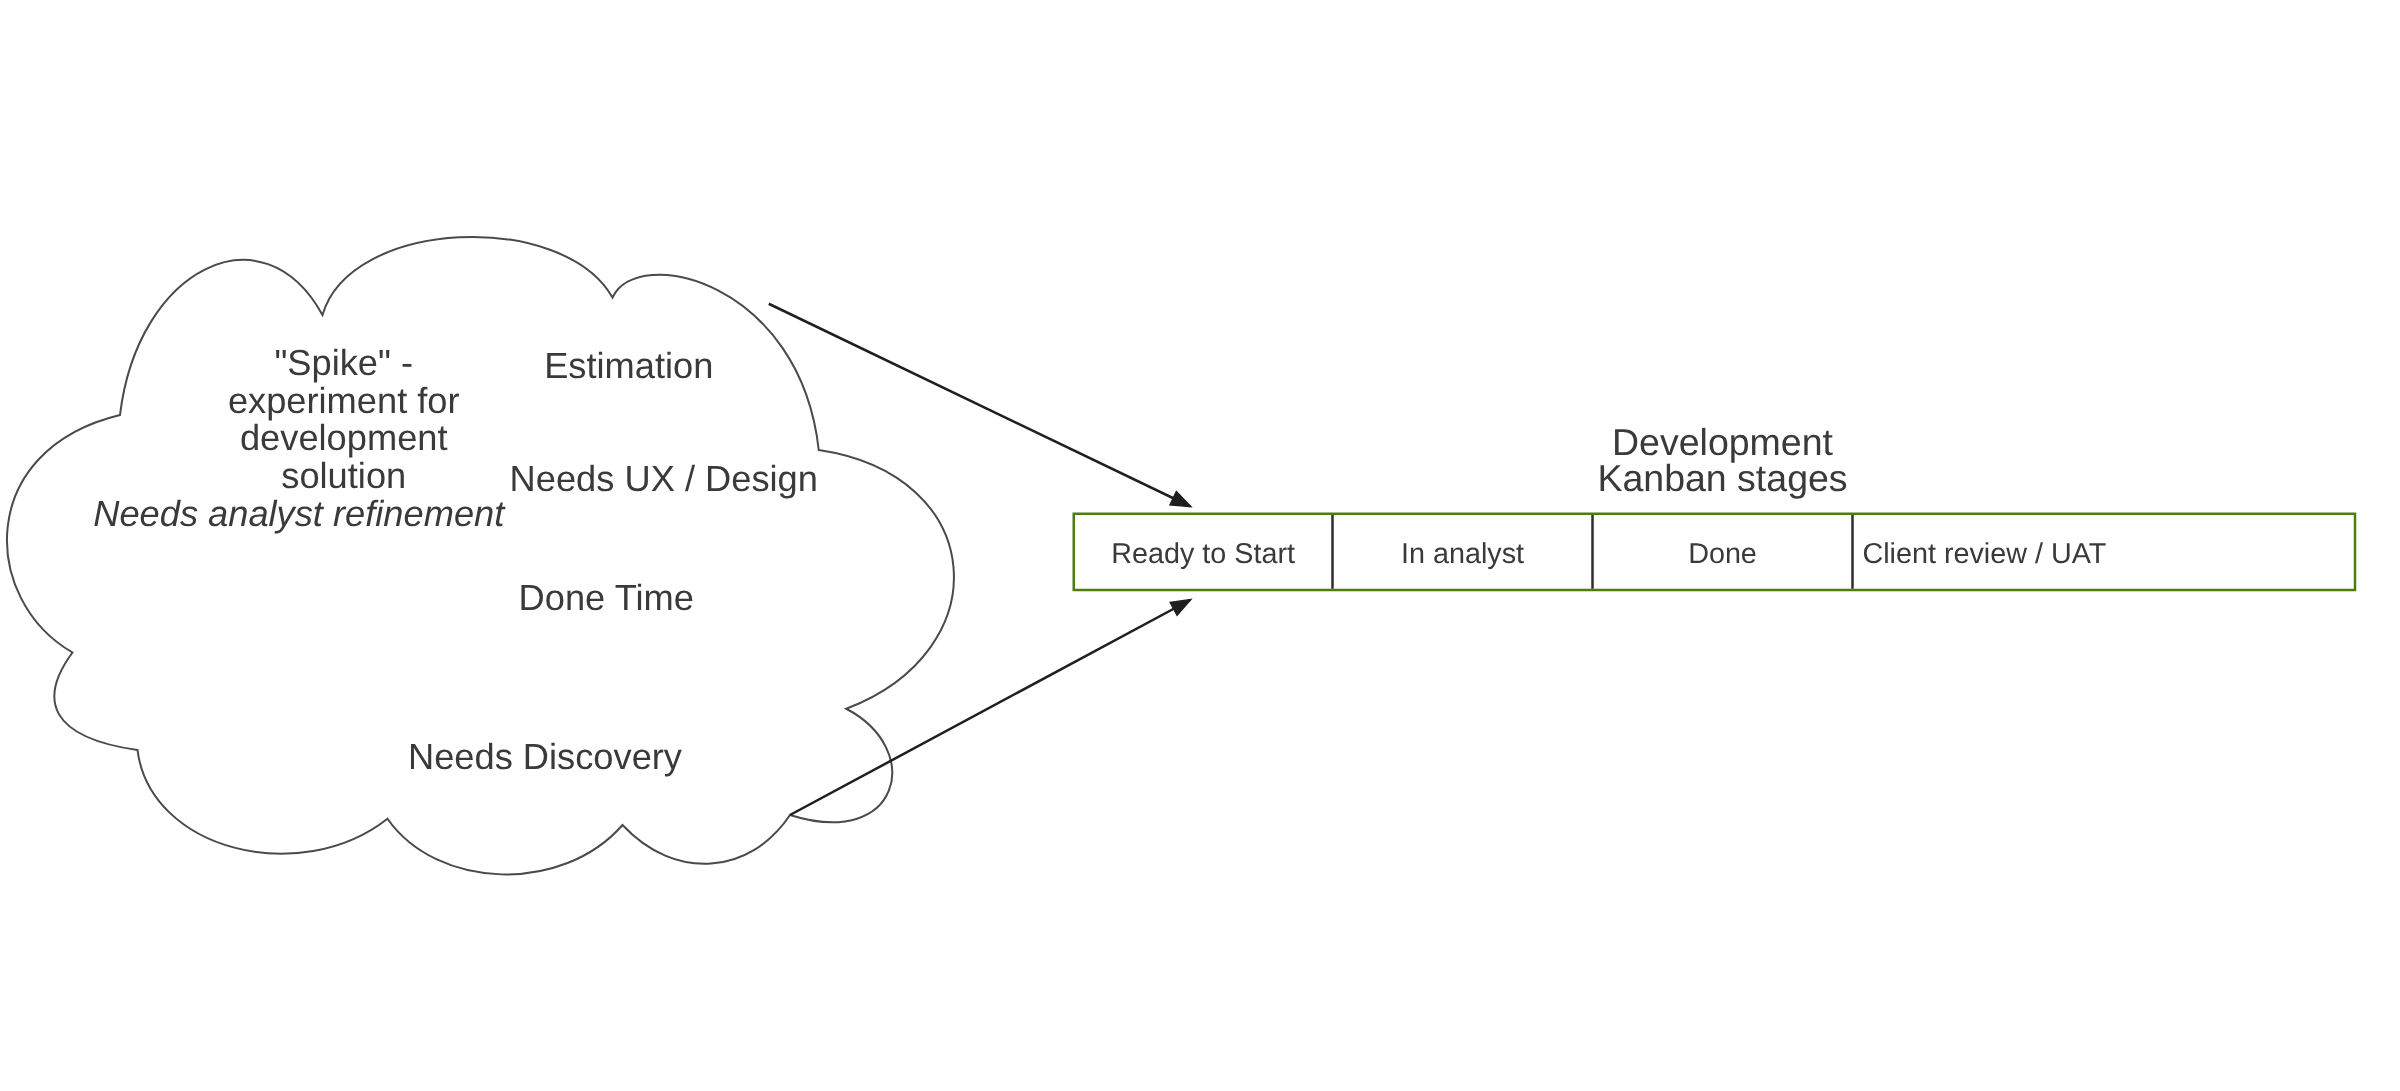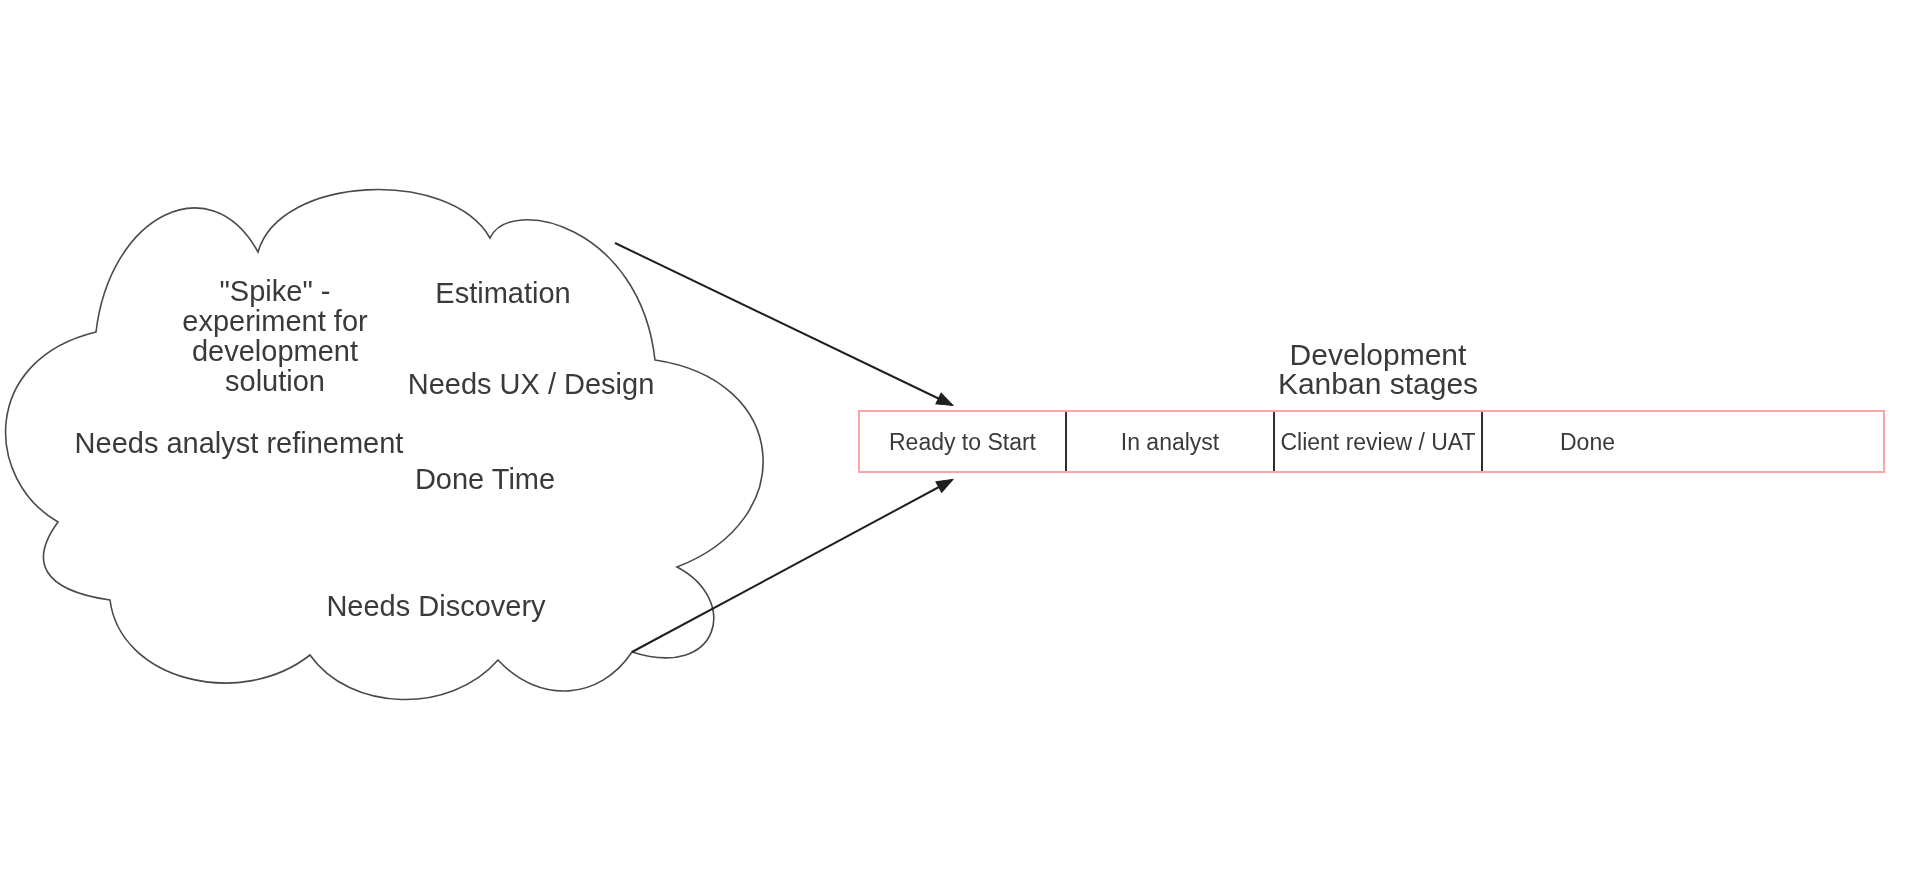--- a/index.html
+++ b/index.html
@@ -33,21 +33,21 @@
     text-align: center;
     color: #3a3a3a;
   }
   .cloud-label.wrap {
     white-space: normal;
     width: 250px;
   }
   .pos-estimation { left: 503px; top: 293px; }
   .pos-spike      { left: 275px; top: 336px; }
   .pos-needs-ux   { left: 531px; top: 384px; text-align: center; }
-  .pos-analyst    { left: 239px; top: 443px; }
+  .pos-analyst    { left: 239px; top: 412px; font-style: italic; }
   .pos-story      { left: 485px; top: 479px; }
   .pos-discussion { left: 240px; top: 533px; }
   .pos-discovery  { left: 436px; top: 606px; }
   
   .kanban-title {
     position: absolute;
     left: 1378px;
     top: 340px;
     transform: translateX(-50%);
     font-size: 30px;
@@ -57,21 +57,21 @@
     color: #3a3a3a;
   }
   
   .kanban-bar {
     position: absolute;
     left: 858px;
     top: 410px;
     width: 1027px;
     height: 63px;
     box-sizing: border-box;
-    border: 2px solid #fca5a5;
+    border: 2px solid #4d7c0f;
     display: grid;
     grid-template-columns: 207px 208px 208px 209px auto;
     background: #ffffff;
   }
   .kanban-cell {
     box-sizing: border-box;
     border-right: 2px solid #2e2e2e;
     display: flex;
     align-items: center;
     justify-content: center;
@@ -127,20 +127,20 @@
   </div>
 
   <div class="kanban-bar">
     <div class="kanban-cell">
       <span class="cell-text">Ready to Start</span>
     </div>
     <div class="kanban-cell">
       <span class="cell-text">In analyst</span>
     </div>
     <div class="kanban-cell">
-      <span class="cell-text">Client review / UAT</span>
+      <span class="cell-text">Done</span>
     </div>
     <div class="kanban-cell">
-      <span class="cell-text">Done</span>
+      <span class="cell-text">Client review / UAT</span>
     </div>
   </div>
 
 </div>
 
 </body></html>

